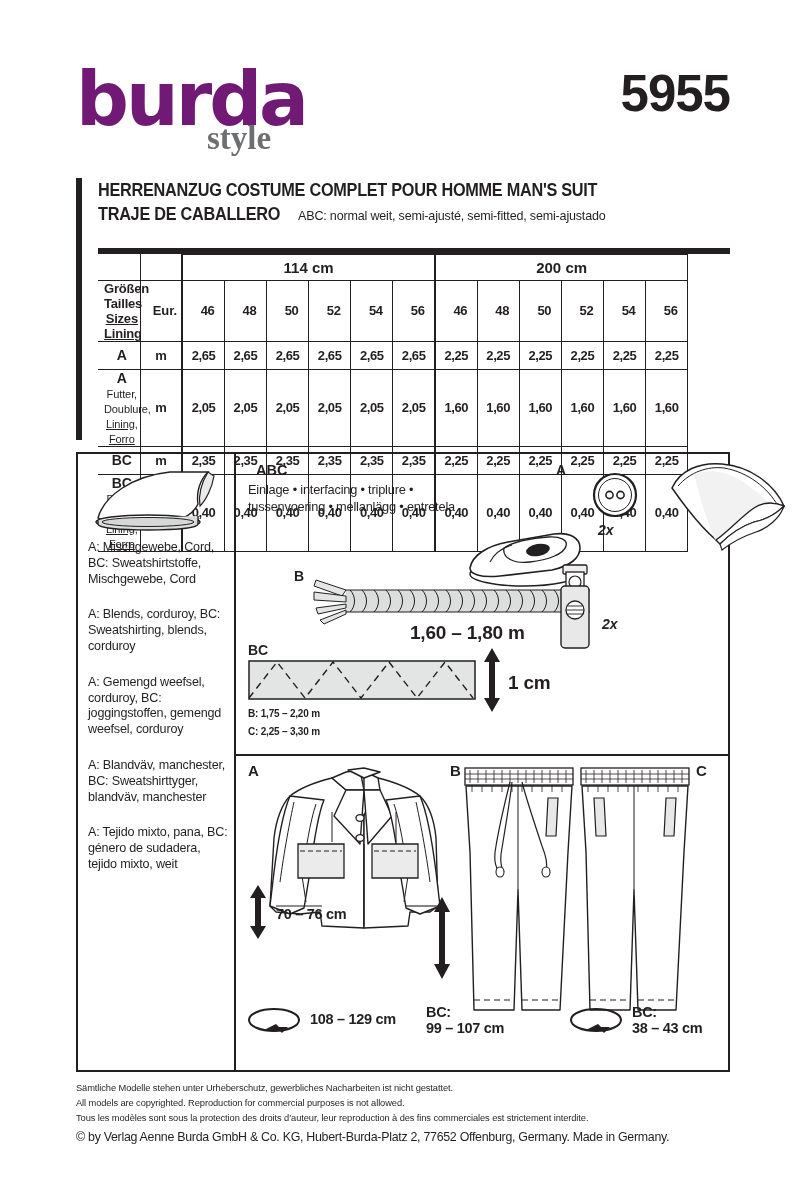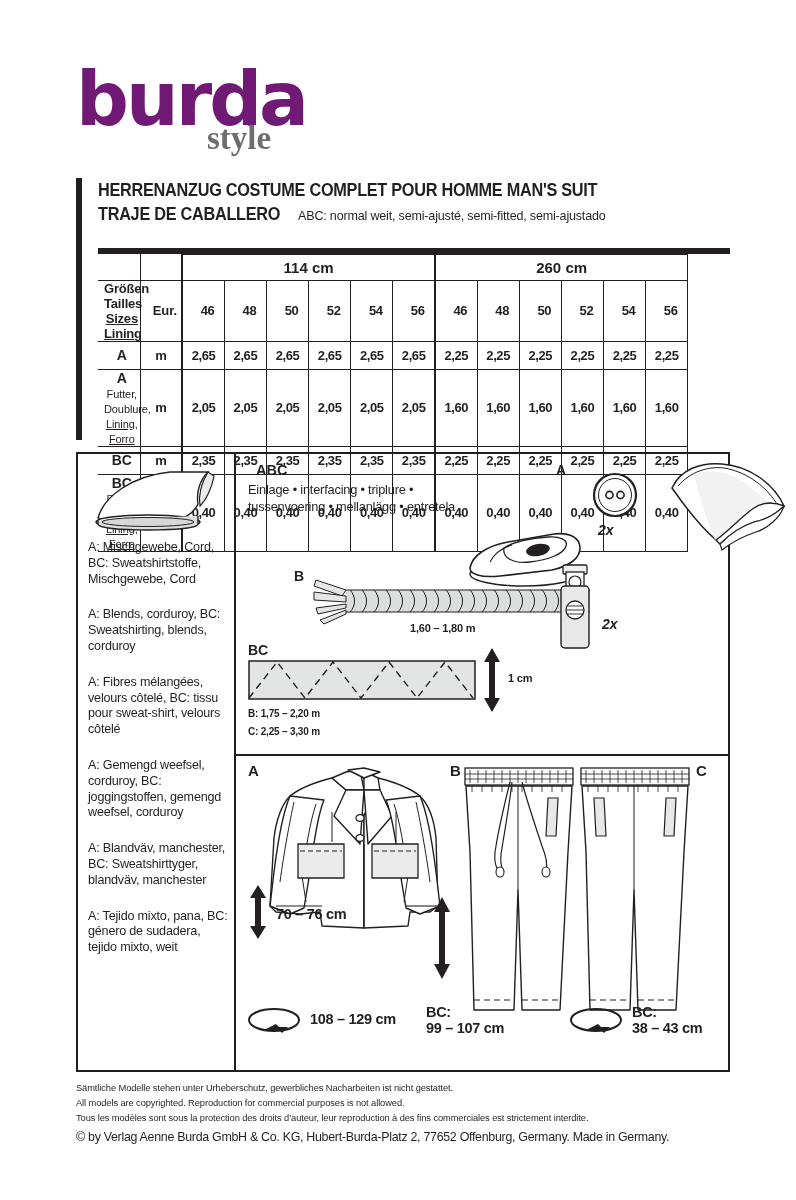--- a/index.html
+++ b/index.html
@@ -198,21 +198,21 @@
     width: 225px;
     font-size: 12.8px; line-height: 16.5px;
     letter-spacing: -0.2px;
   }
   .pc-label {
     position: absolute;
     font-size: 14px; font-weight: bold;
   }
   .dim-label {
     position: absolute;
-    font-size: 11px; font-weight: bold;
+    font-size: 19px; font-weight: bold;
     letter-spacing: -0.2px;
   }
   .qty-label {
     position: absolute;
     font-size: 14px; font-weight: bold; font-style: italic;
   }
   .dim-label-2 {
     position: absolute;
     font-size: 10px; font-weight: bold;
     line-height: 16px;
@@ -260,41 +260,42 @@
     transform-origin: left center;
   }
   svg { display: block; }
 </style>
 </head>
 <body>
 
 <div id="header">
   <div id="logo-burda">burda</div>
   <div id="logo-style">style</div>
+  <div id="pattern-number">5955</div>
 </div>
 
 <div id="titleblock">
   <div class="title-bar"></div>
   <div id="title-line1">HERRENANZUG  COSTUME COMPLET POUR HOMME  MAN'S SUIT</div>
   <div id="title-line2">
     <span class="es">TRAJE DE CABALLERO</span><span class="fit">ABC: normal weit, semi-ajusté, semi-fitted, semi-ajustado</span>
   </div>
 </div>
 
 <div id="tablewrap">
   <table class="yard">
     <tbody>
         <tr class="topbar">
       <td colspan="15"></td>
     </tr>
     <tr class="hdr-cm">
       <td class="lbl noborder-t" style="border-top:none;"></td>
       <td class="unit noborder-t" style="border-top:none;border-left:none;border-right:none;"></td>
       <td class="divcol" colspan="6">114 cm</td>
-      <td class="divcol" colspan="6">260 cm</td>
+      <td class="divcol" colspan="6">200 cm</td>
     </tr>
     <tr class="hdr-size">
       <td class="lbl">
         <div class="sizes-lbl"><span>Größen  Tailles</span><br><span style="text-decoration:underline;">Sizes  Lining</span></div>
       </td>
       <td class="unit">Eur.</td>
       <td class="val divcol">46</td>
       <td class="val">48</td>
       <td class="val">50</td>
       <td class="val">52</td>
@@ -395,21 +396,20 @@
       <svg width="132" height="68" viewBox="0 0 132 68">
         <path d="M8,52 C14,30 42,10 80,6 L118,6 C110,14 106,26 108,38 C104,46 96,52 86,54 L20,58 Z" fill="#ffffff" stroke="#231f20" stroke-width="1.4"></path>
         <path d="M118,6 C112,16 108,28 110,40 C116,34 122,22 124,10 Z" fill="#e9eaea" stroke="#231f20" stroke-width="1.2"></path>
         <ellipse cx="58" cy="56" rx="52" ry="7" fill="#ffffff" stroke="#231f20" stroke-width="1.4"></ellipse>
         <path d="M8,54 L8,58 C8,62 30,64 58,64 C86,64 108,62 108,58 L108,50" fill="#dcdddd" stroke="#231f20" stroke-width="1.4"></path>
         <ellipse cx="58" cy="56" rx="46" ry="4.5" fill="#d6d7d7" stroke="#231f20" stroke-width="1"></ellipse>
       </svg>
     </div>
     <div class="fabric-text">A: Mischgewebe, Cord, BC: Sweatshirtstoffe, Mischgewebe, Cord</div>
     <div class="fabric-text">A: Blends, corduroy, BC: Sweatshirting, blends, corduroy</div>
-    <div class="fabric-text">A: Fibres mélangées, velours côtelé, BC: tissu pour sweat-shirt, velours côtelé</div>
     <div class="fabric-text">A: Gemengd weefsel, corduroy, BC: joggingstoffen, gemengd weefsel, corduroy</div>
     <div class="fabric-text">A: Blandväv, manchester, BC: Sweatshirttyger, blandväv, manchester</div>
     <div class="fabric-text">A: Tejido mixto, pana, BC: género de sudadera, tejido mixto, weit</div>
   </div>
 
   <div id="notions">
     <div id="abc-label">ABC</div>
     <div id="interfacing-text">Einlage • interfacing • triplure • tussenvoering • mellanlägg • entretela</div>
 
     <div style="position:absolute; left:222px; top:70px;">

